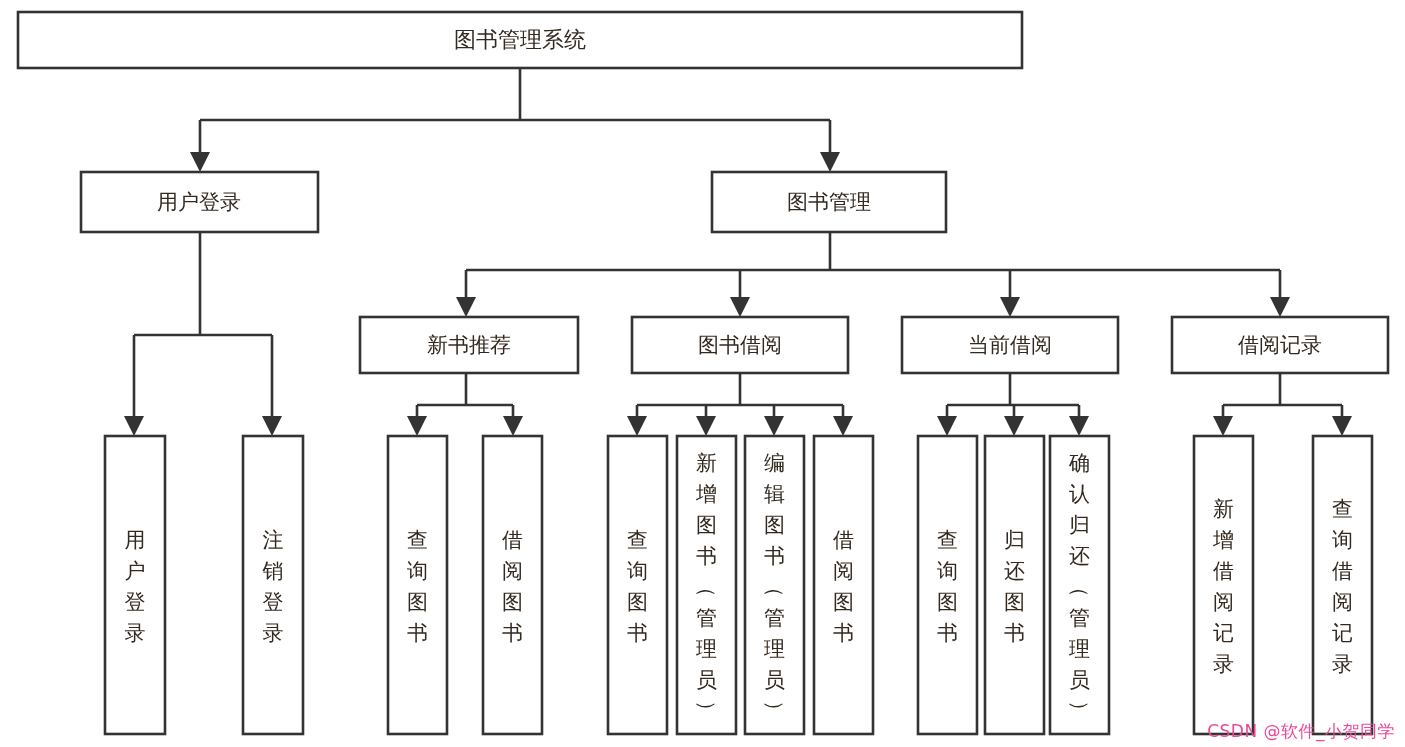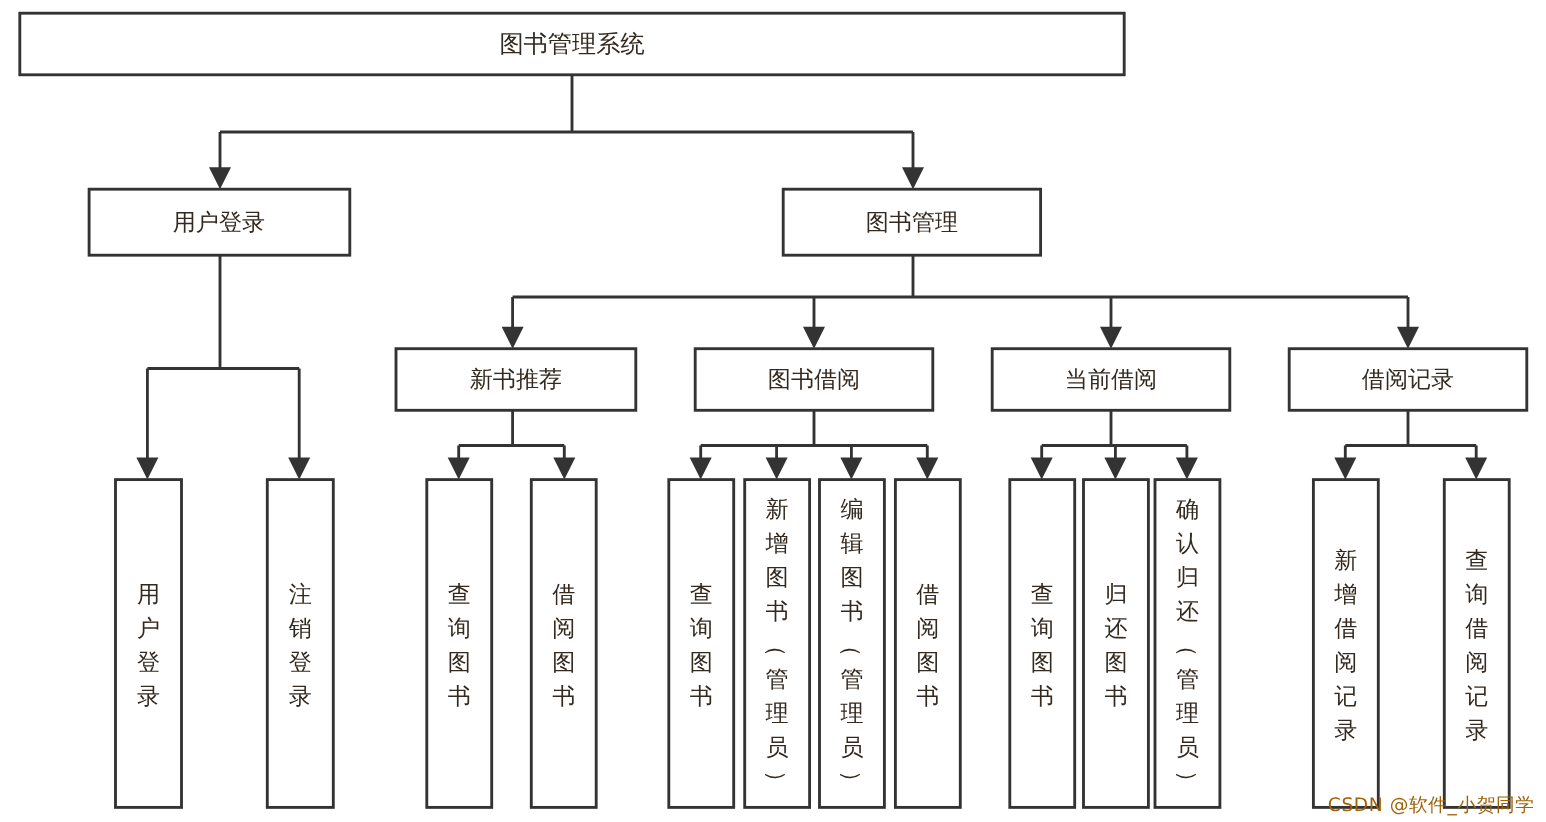--- a/index.html
+++ b/index.html
@@ -50,21 +50,21 @@
   .vlabel {
     fill: #33291f;
     font-family: "DejaVu Sans", "Liberation Sans", sans-serif;
     font-size: 21px;
     text-anchor: middle;
   }
   .watermark {
     position: absolute;
     right: 10px;
     bottom: 4px;
-    color: #a16207;
+    color: #ec4899;
     font-size: 17px;
     font-family: "DejaVu Sans", "Liberation Sans", sans-serif;
     letter-spacing: 0.5px;
     white-space: nowrap;
     pointer-events: none;
   }
 </style>
 </head>
 <body>
 

